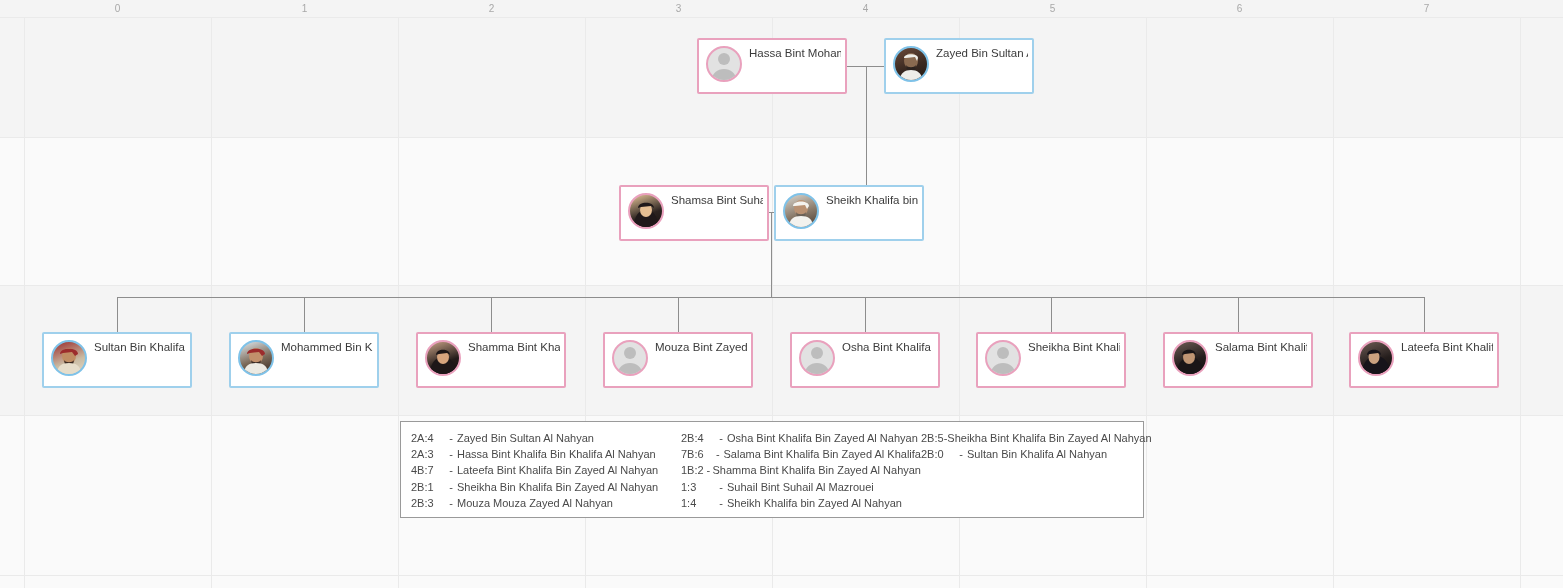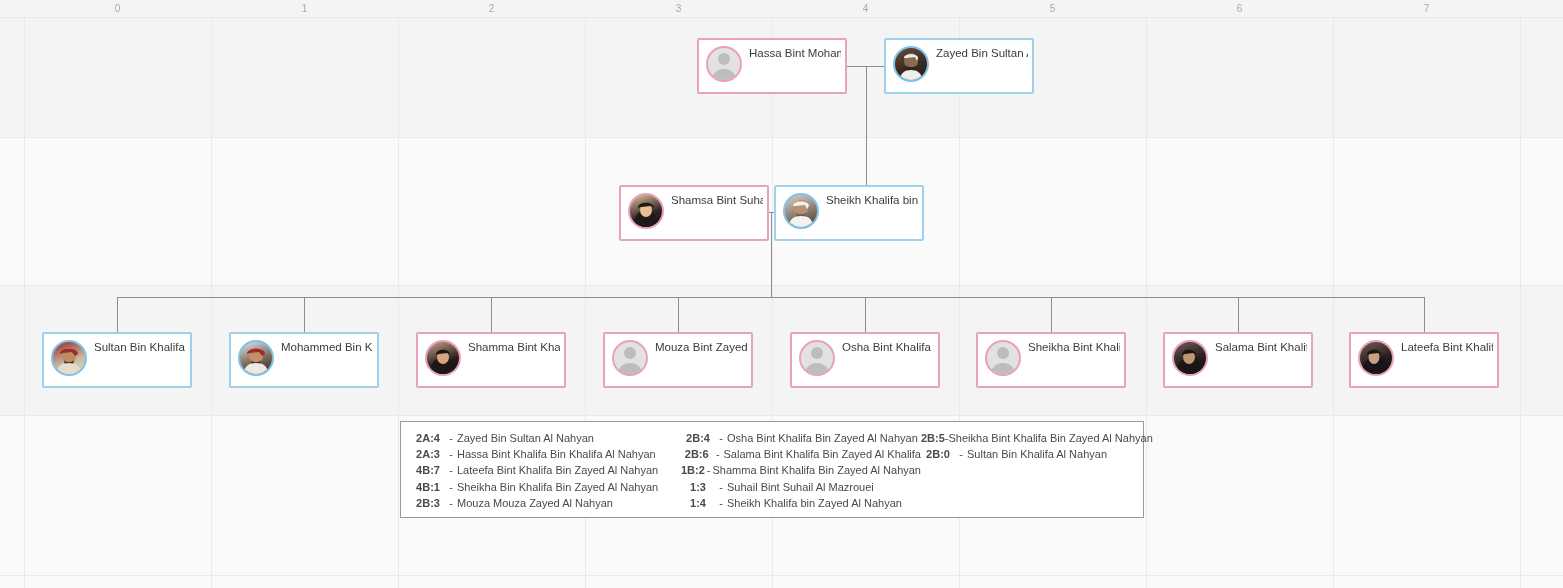--- a/index.html
+++ b/index.html
@@ -63,21 +63,21 @@
     position: absolute; left: 400px; top: 421px; width: 744px; height: 97px;
     background: #ffffff; border: 1px solid #9a9a9a;
     padding: 8px 10px 0 10px;
     display: flex; gap: 0;
   }
   .legend-col { display: flex; flex-direction: column; }
   .legend-col.c1 { width: 272px; }
   .legend-col.c2 { width: 240px; }
   .legend-col.c3 { width: 212px; }
   .legend-row { display: flex; font-size: 11px; color: #4a4a4a; line-height: 16.2px; white-space: nowrap; }
-  .legend-key { width: 34px; text-align: center; font-weight: bold; }
+  .legend-key { width: 34px; text-align: left; }
   .legend-dash { width: 12px; text-align: center; }
   .legend-name { }
 </style>
 </head>
 <body>
 
 <div id="canvas">
 
   <div class="band-shade" style="top:0;height:137px;background:#f4f4f4;"></div>
   <div class="band-shade" style="top:137px;height:148px;background:#fafafa;"></div>
@@ -298,39 +298,39 @@
         <span class="legend-key">2A:3</span>
         <span class="legend-dash">-</span>
         <span class="legend-name">Hassa Bint Khalifa Bin Khalifa Al Nahyan</span>
       </div>
       <div class="legend-row">
         <span class="legend-key">4B:7</span>
         <span class="legend-dash">-</span>
         <span class="legend-name">Lateefa Bint Khalifa Bin Zayed Al Nahyan</span>
       </div>
       <div class="legend-row">
-        <span class="legend-key">4B:1</span>
+        <span class="legend-key">2B:1</span>
         <span class="legend-dash">-</span>
         <span class="legend-name">Sheikha Bin Khalifa Bin Zayed Al Nahyan</span>
       </div>
       <div class="legend-row">
         <span class="legend-key">2B:3</span>
         <span class="legend-dash">-</span>
         <span class="legend-name">Mouza Mouza Zayed Al Nahyan</span>
       </div>
     </div>
 
     <div class="legend-col c2">
       <div class="legend-row">
         <span class="legend-key">2B:4</span>
         <span class="legend-dash">-</span>
         <span class="legend-name">Osha Bint Khalifa Bin Zayed Al Nahyan</span>
       </div>
       <div class="legend-row">
-        <span class="legend-key">2B:6</span>
+        <span class="legend-key">7B:6</span>
         <span class="legend-dash">-</span>
         <span class="legend-name">Salama Bint Khalifa Bin Zayed Al Khalifa</span>
       </div>
       <div class="legend-row">
         <span class="legend-key">1B:2</span>
         <span class="legend-dash">-</span>
         <span class="legend-name">Shamma Bint Khalifa Bin Zayed Al Nahyan</span>
       </div>
       <div class="legend-row">
         <span class="legend-key">1:3</span>

